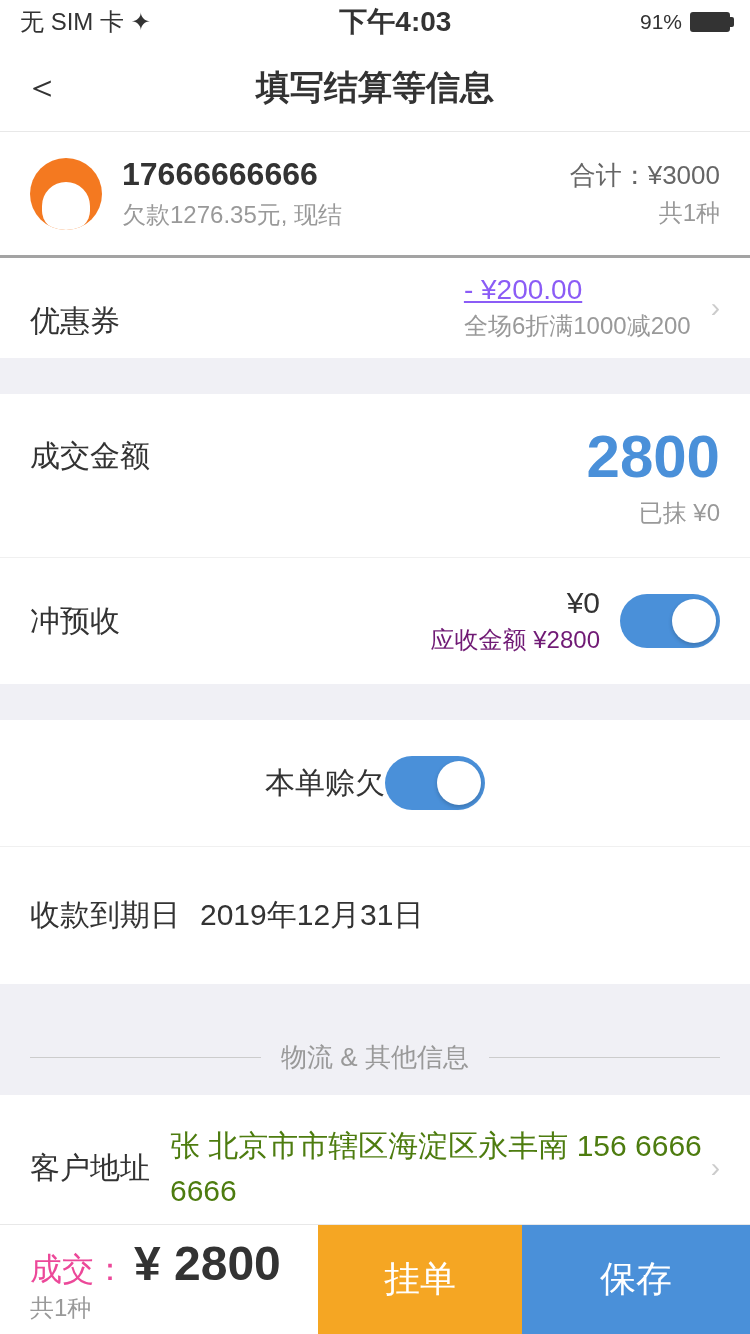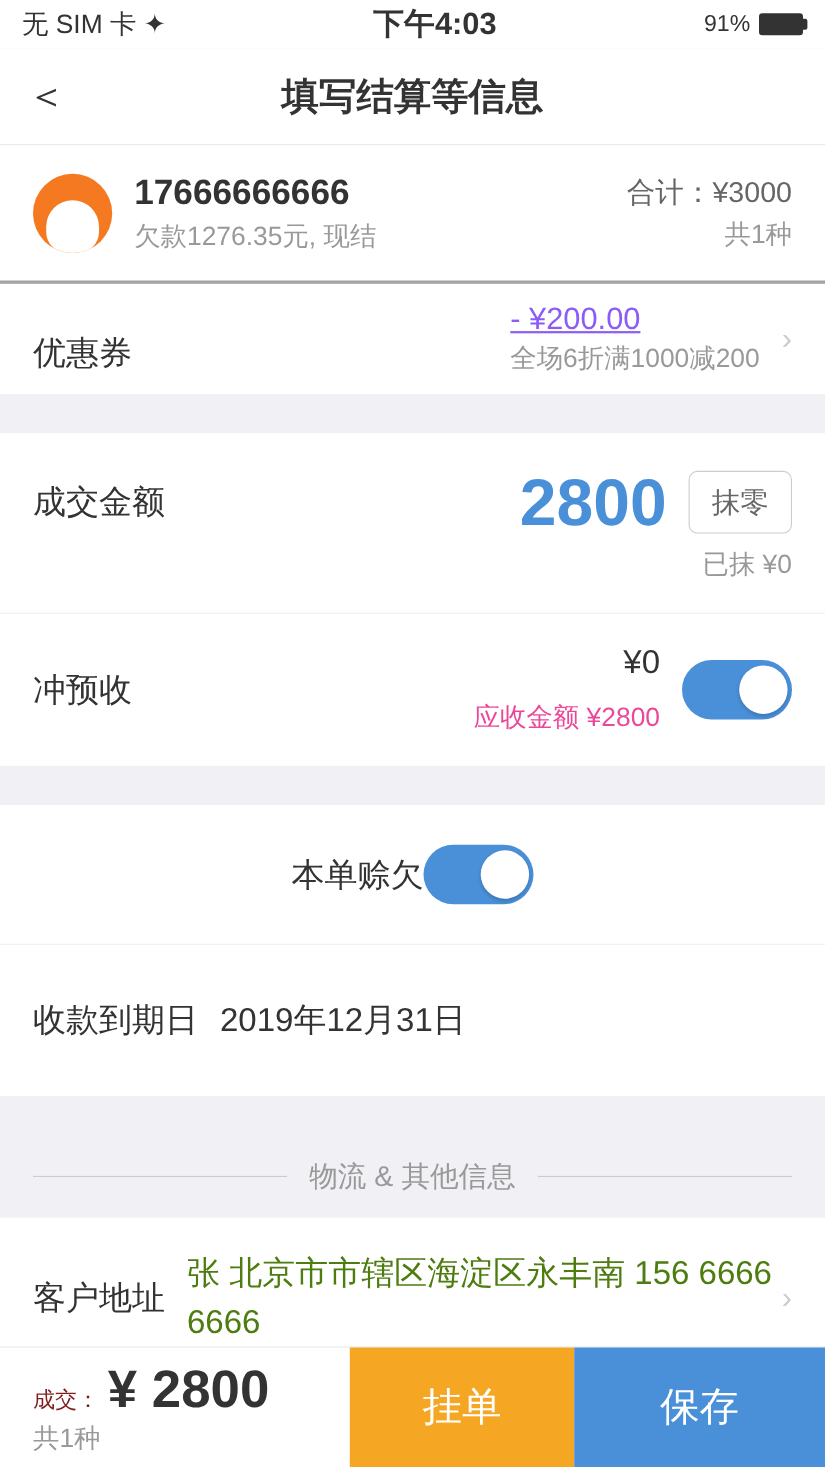--- a/index.html
+++ b/index.html
@@ -169,21 +169,21 @@
       padding: 28px 30px;
       display: flex;
       align-items: center;
       justify-content: space-between;
       border-top: 1px solid #f0f0f0;
     }
     .prepay-label { font-size: 30px; color: #333; }
     .prepay-right { display: flex; align-items: center; gap: 20px; }
     .prepay-amount-col { text-align: right; }
     .prepay-amount { font-size: 30px; color: #333; font-weight: 500; }
-    .prepay-sub { font-size: 24px; color: #ec4899; margin-top: 16px; }
+    .prepay-sub { font-size: 24px; color: #701a75; margin-top: 4px; }
 
     
     .toggle {
       width: 100px;
       height: 54px;
       border-radius: 27px;
       background: #4a90d9;
       position: relative;
       cursor: pointer;
       flex-shrink: 0;
@@ -270,21 +270,21 @@
       height: 110px;
       background: #fff;
       display: flex;
       align-items: center;
       border-top: 1px solid #e8e8e8;
     }
     .bottom-info {
       flex: 1;
       padding: 0 30px;
     }
-    .bottom-total { font-size: 20px; color: #7f1d1d; }
+    .bottom-total { font-size: 32px; color: #ec4899; }
     .bottom-amount { font-size: 48px; font-weight: 700; color: #333; }
     .bottom-count { font-size: 24px; color: #999; }
     .btn-hang {
       width: 204px;
       height: 110px;
       background: #f5a623;
       display: flex;
       align-items: center;
       justify-content: center;
       font-size: 36px;
@@ -356,21 +356,20 @@
 </div>
 
 <div class="divider-section"></div>
 
 <div class="section-white">
   <div class="amount-section">
     <div class="amount-row">
       <div class="amount-label">成交金额</div>
       <div class="amount-right">
         <div class="amount-value">2800</div>
-        <button class="round-btn">抹零</button>
       </div>
     </div>
     <div class="amount-sub">已抹  ¥0</div>
   </div>
 
   <div class="prepay-row">
     <div class="prepay-label">冲预收</div>
     <div class="prepay-right">
       <div class="prepay-amount-col">
         <div class="prepay-amount">¥0</div>

